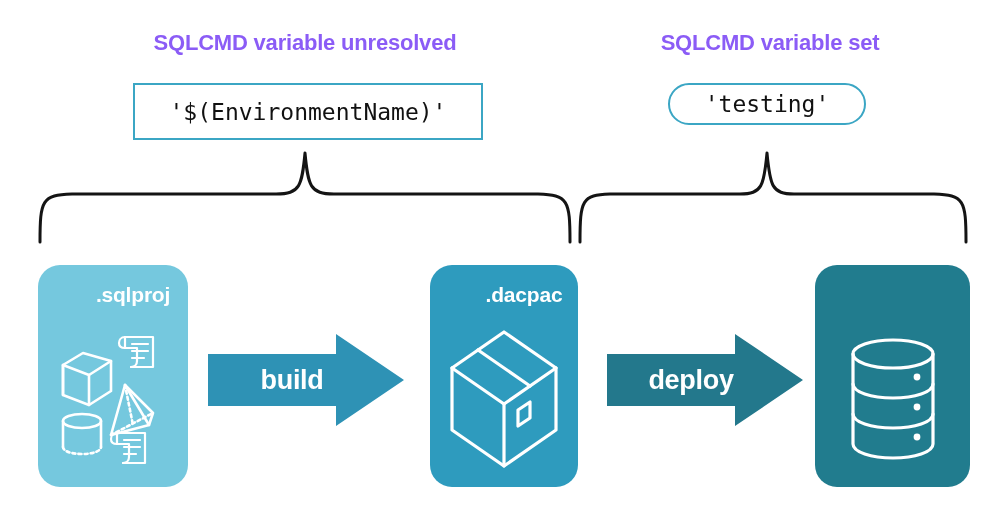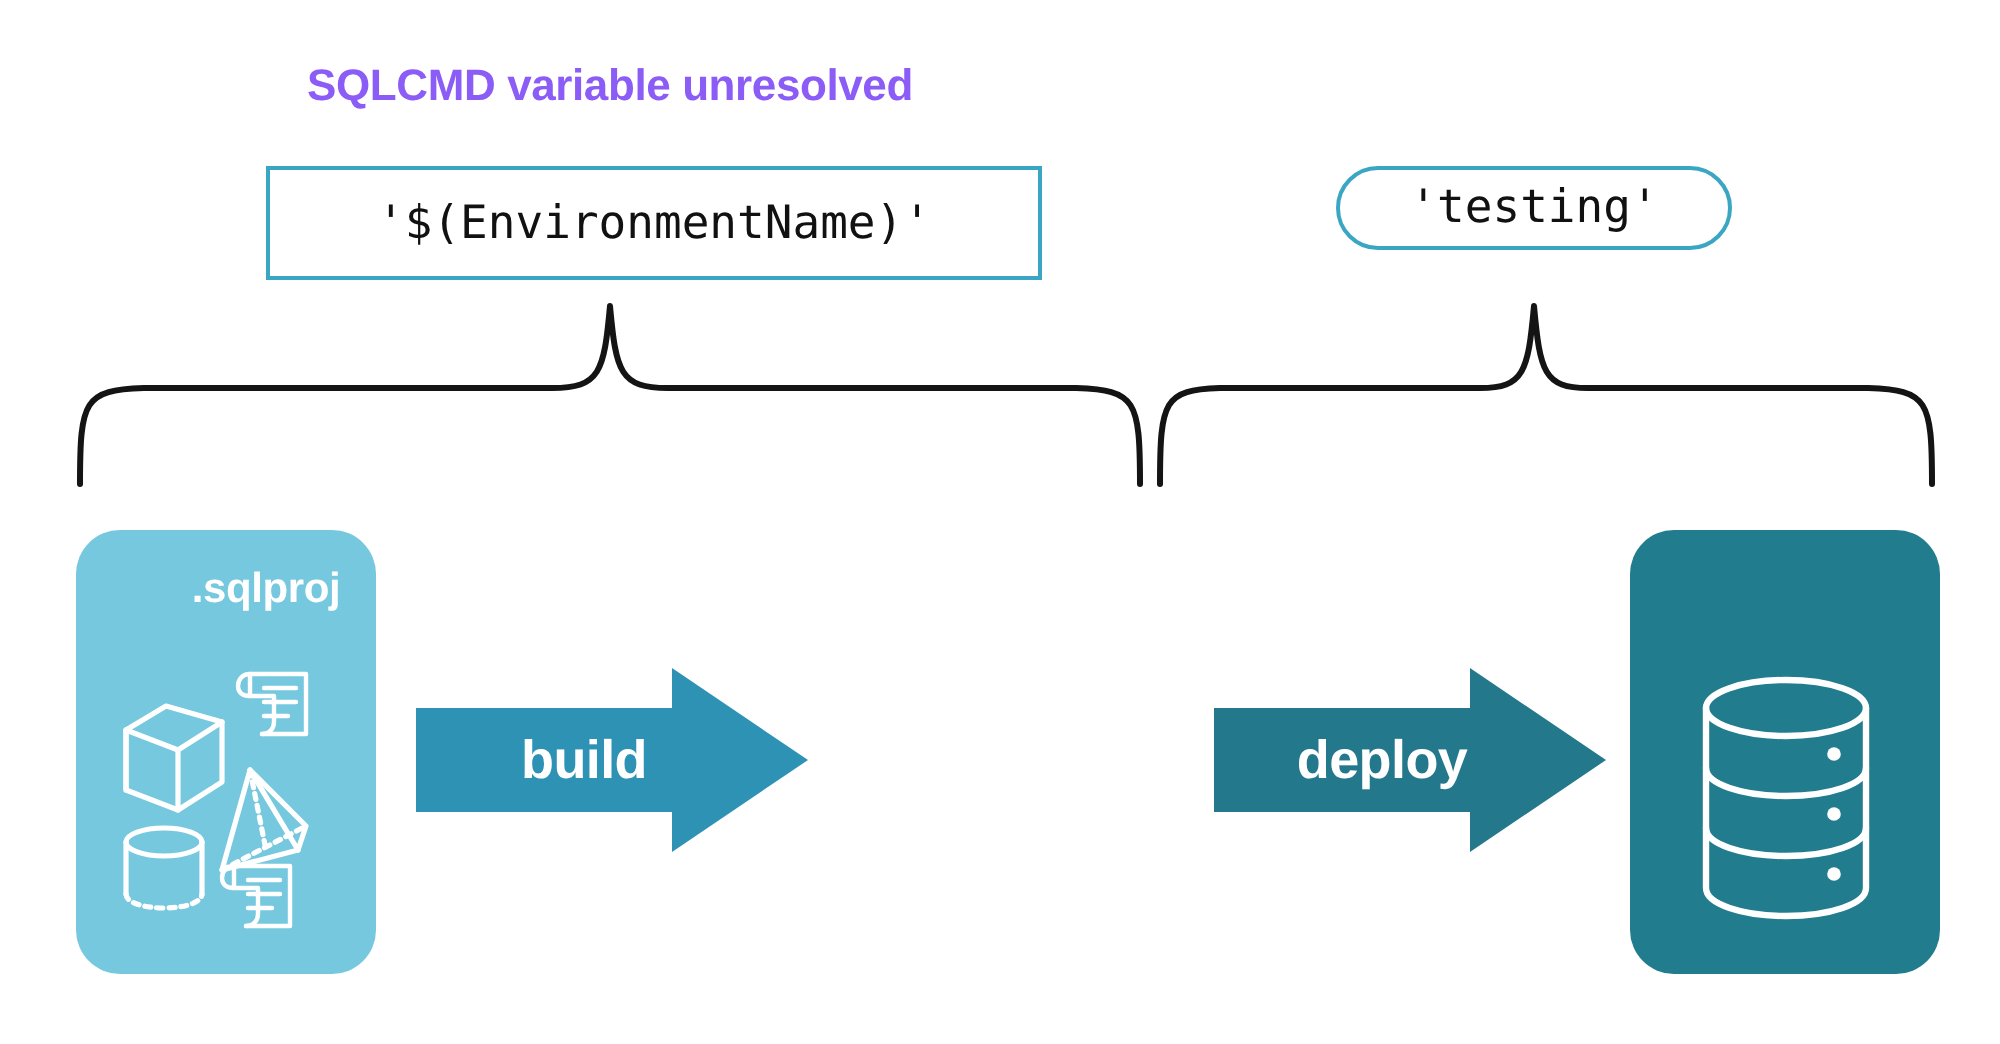--- a/index.html
+++ b/index.html
@@ -46,21 +46,21 @@
     align-items: center;
     justify-content: center;
   }
   .code-box span {
     font-family: "DejaVu Sans Mono", "Liberation Mono", monospace;
     font-size: 23px;
     color: #111111;
     white-space: pre;
     letter-spacing: 0px;
   }
-  #code-left  { left: 133px; top: 83px; width: 388px; height: 57px; }
+  #code-left  { left: 133px; top: 83px; width: 350px; height: 57px; }
   #code-right { left: 668px; top: 83px; width: 198px; height: 42px; border-radius: 21px; }
 
   
   .brace-svg {
     position: absolute;
     left: 0; top: 0;
     width: 1000px;
     height: 522px;
     pointer-events: none;
   }
@@ -127,20 +127,21 @@
     box-sizing: border-box;
   }
 </style>
 </head>
 <body>
 
 <div class="stage">
 
   <div class="section-title" id="title-left">SQLCMD variable unresolved</div>
 
+  <div class="section-title" id="title-right">SQLCMD variable set</div>
 
   <div class="code-box" id="code-left">
     <span>'$(EnvironmentName)'</span>
   </div>
 
   <div class="code-box" id="code-right">
     <span>'testing'</span>
   </div>
 
   <svg class="brace-svg" viewBox="0 0 1000 522">
@@ -207,20 +208,38 @@
     </div>
   </div>
 
   <div class="arrow-wrap" id="arrow-build">
     <svg width="196" height="100" viewBox="0 0 196 100">
       <path d="M 0 24 L 128 24 L 128 4 L 196 50 L 128 96 L 128 76 L 0 76 Z" fill="#2E92B5"></path>
     </svg>
     <div class="arrow-label">build</div>
   </div>
 
+  <div class="stage-box" id="box-dacpac">
+    <div class="box-label">.dacpac</div>
+    <div class="box-art">
+      <svg width="116" height="146" viewBox="0 0 116 146">
+        <g fill="none" stroke="#ffffff" stroke-width="3.2" stroke-linejoin="round" stroke-linecap="round">
+
+          <path d="M 58 6 L 110 42 L 110 104 L 58 140 L 6 104 L 6 42 Z"></path>
+
+          <path d="M 6 42 L 58 78 L 110 42"></path>
+          <path d="M 58 78 L 58 140"></path>
+
+          <path d="M 32 24 L 84 60"></path>
+
+          <path d="M 72 84 L 84 76 L 84 92 L 72 100 Z"></path>
+        </g>
+      </svg>
+    </div>
+  </div>
 
   <div class="arrow-wrap" id="arrow-deploy">
     <svg width="196" height="100" viewBox="0 0 196 100">
       <path d="M 0 24 L 128 24 L 128 4 L 196 50 L 128 96 L 128 76 L 0 76 Z" fill="#23788C"></path>
     </svg>
     <div class="arrow-label">deploy</div>
   </div>
 
   <div class="stage-box" id="box-database">
     <div class="box-art">

